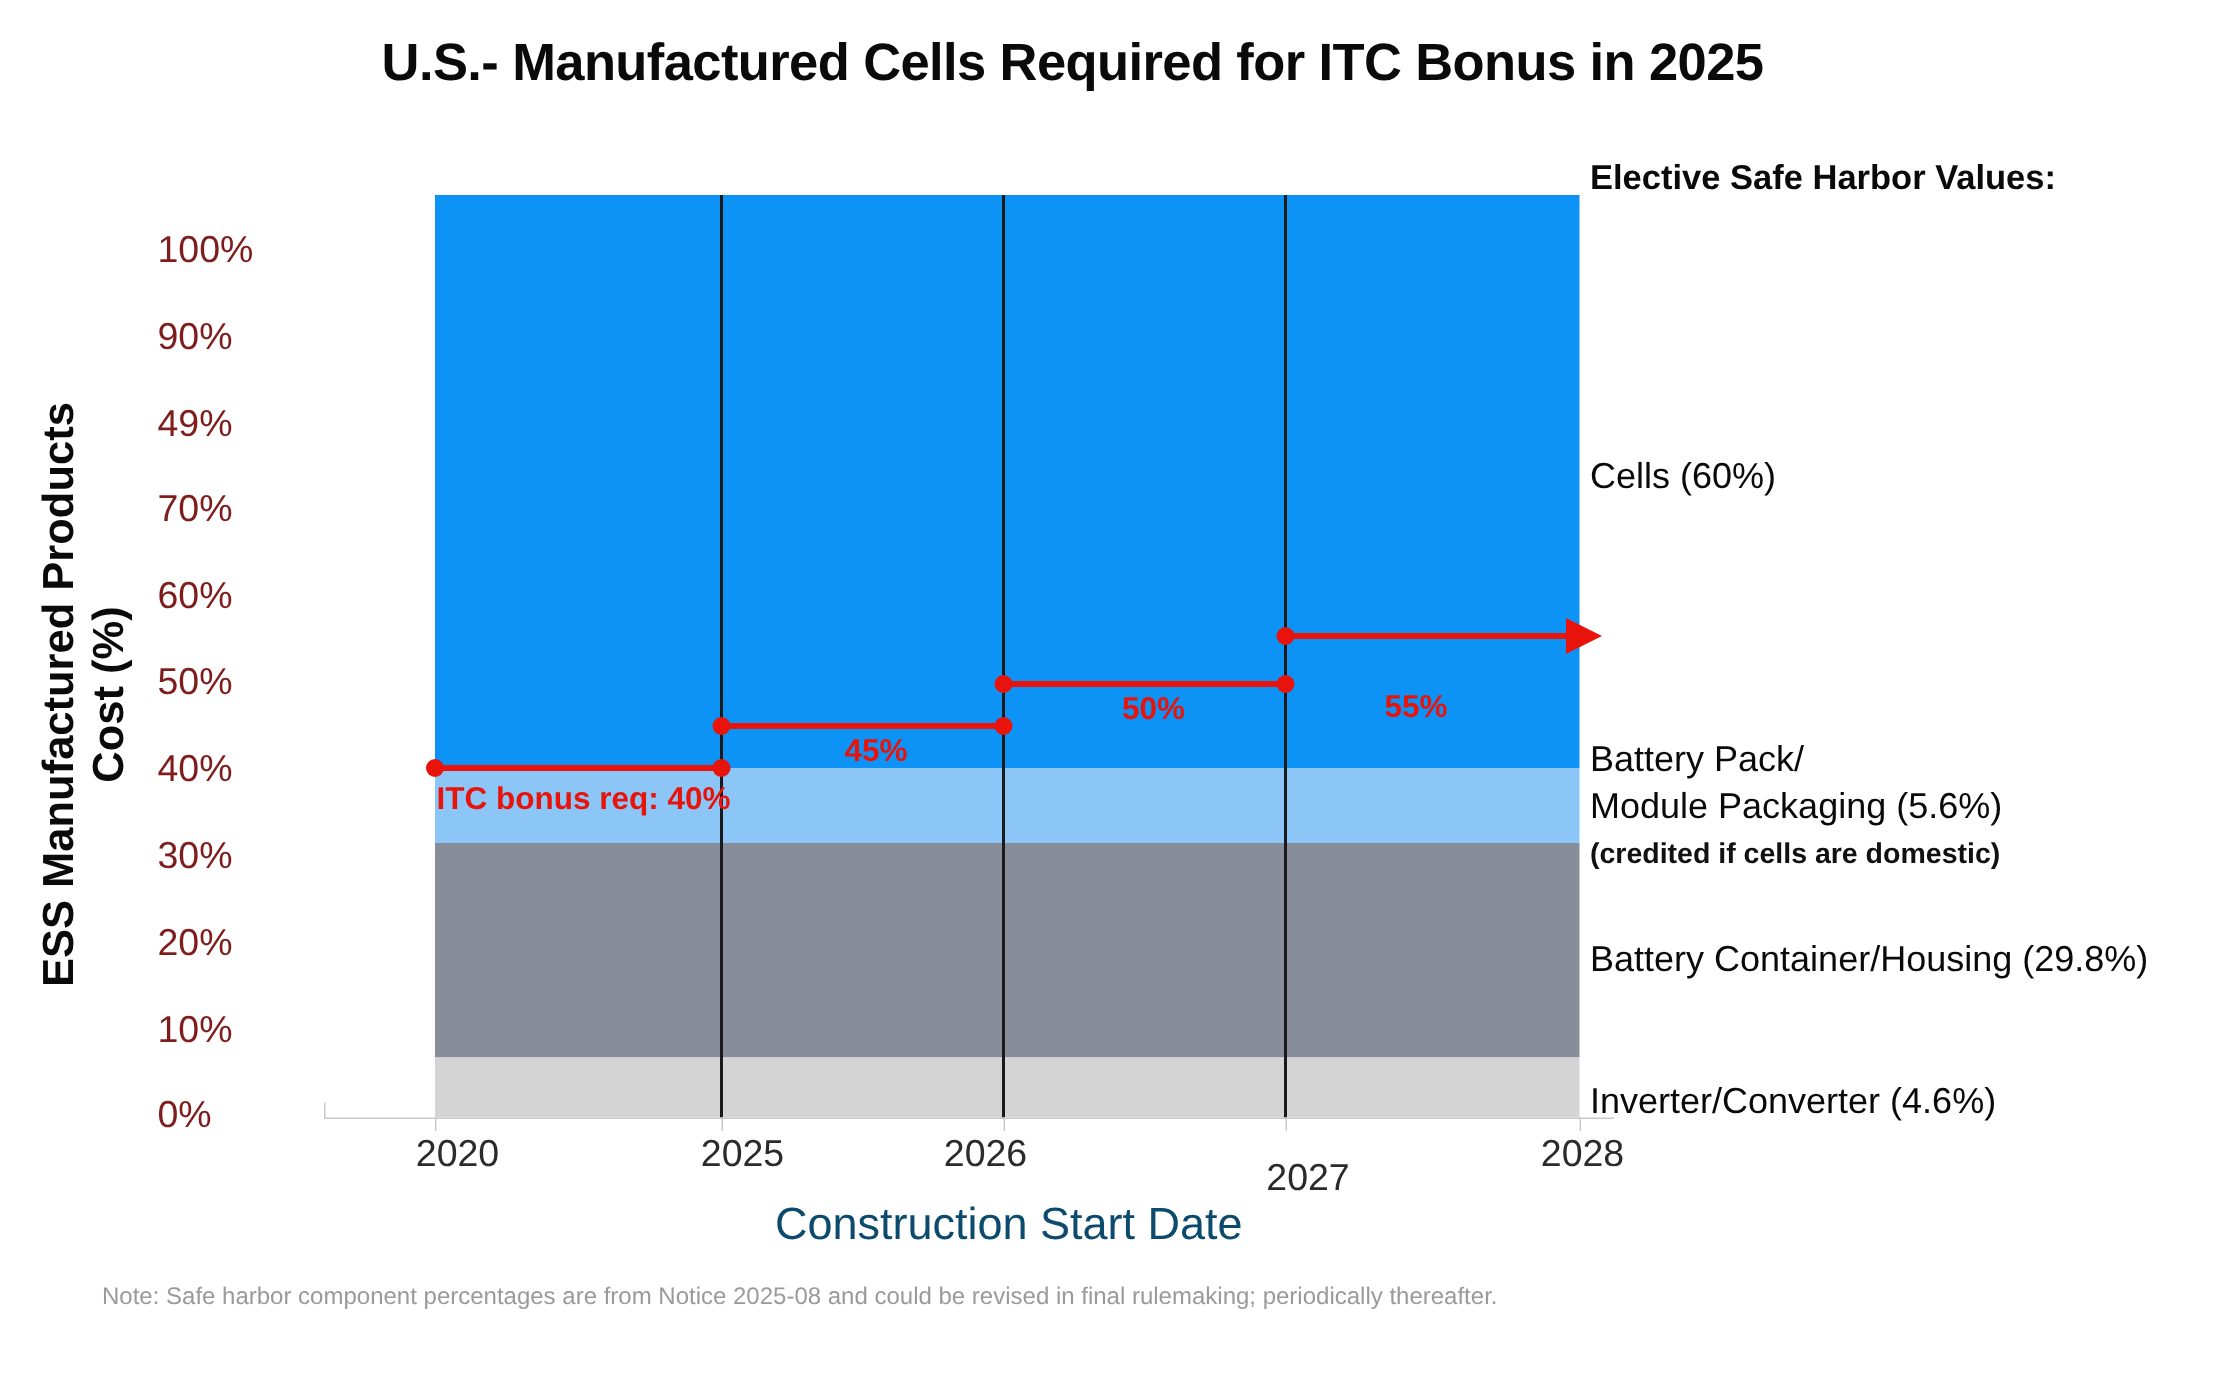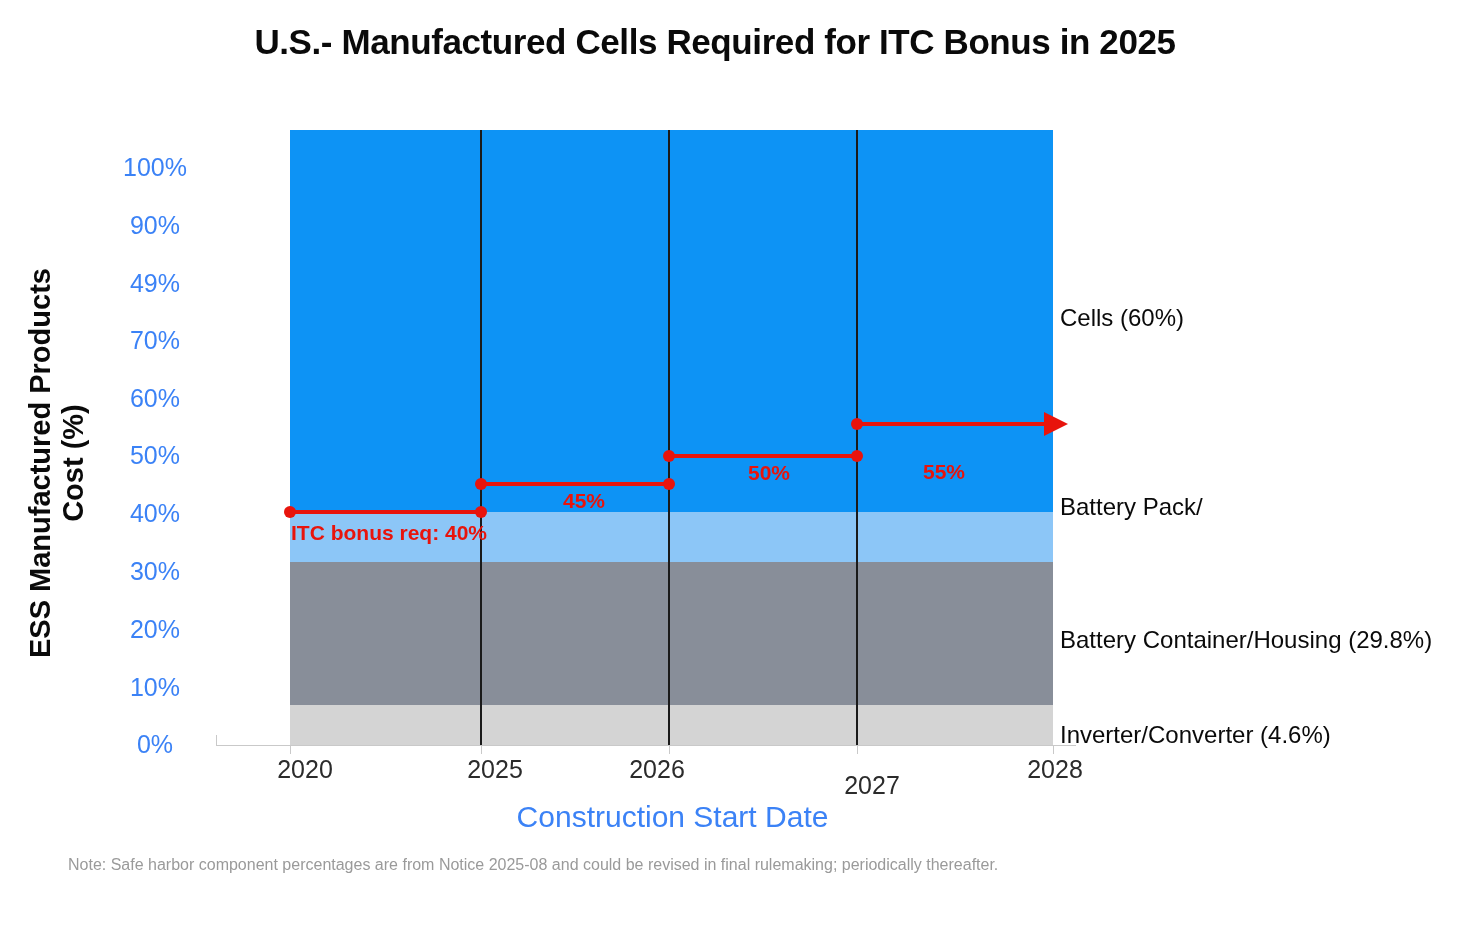--- a/index.html
+++ b/index.html
@@ -52,21 +52,21 @@
     color: #0a0a0a;
   }
   #x-axis-title {
     position: absolute;
     left: 290px;
     top: 800px;
     width: 765px;
     text-align: center;
     font-size: 30px;
     font-weight: 400;
-    color: #3b82f6;
+    color: #0c4a6e;
   }
 
   
   #plot-area {
     position: absolute;
     left: 290px;
     top: 130px;
     width: 763px;
     height: 615px;
   }
@@ -106,23 +106,23 @@
     width: 1px;
     height: 11px;
     background: #c9c9c9;
   }
 
   
   .ytick-label {
     position: absolute;
     right: 0;
     width: 100px;
-    text-align: center;
+    text-align: left;
     font-size: 25px;
-    color: #3b82f6;
+    color: #7f1d1d;
     transform: translateY(-50%);
   }
   #ytick-wrap {
     position: absolute;
     left: 95px;
     top: 0;
     width: 110px;
     height: 926px;
   }
   .xtick-label {
@@ -272,26 +272,28 @@
     <circle cx="669" cy="456" r="6" fill="#e8140c"></circle>
     <circle cx="857" cy="456" r="6" fill="#e8140c"></circle>
     <circle cx="857" cy="424" r="6" fill="#e8140c"></circle>
   </svg>
 
   <div id="itc-req-label">ITC bonus req: 40%</div>
   <div class="step-label" style="left:584px; top:489px;">45%</div>
   <div class="step-label" style="left:769px; top:461px;">50%</div>
   <div class="step-label" style="left:944px; top:434px;margin-top:26px;">55%</div>
 
+  <div id="legend-header">Elective Safe Harbor Values:</div>
 
   <div class="legend-label" style="top:303px;">Cells (60%)</div>
 
   <div class="legend-label" style="top:492px;">
     <span>Battery Pack/</span><br>
-    <br>
+    <span>Module Packaging (5.6%)</span><br>
+    <span class="legend-sub">(credited if cells are domestic)</span>
   </div>
 
   <div class="legend-label" style="top:625px;">Battery Container/Housing (29.8%)</div>
 
   <div class="legend-label" style="top:720px;">Inverter/Converter (4.6%)</div>
 
   <div id="note">Note: Safe harbor component percentages are from Notice 2025-08 and could be revised in final rulemaking; periodically thereafter.</div>
 
 </div>
 

